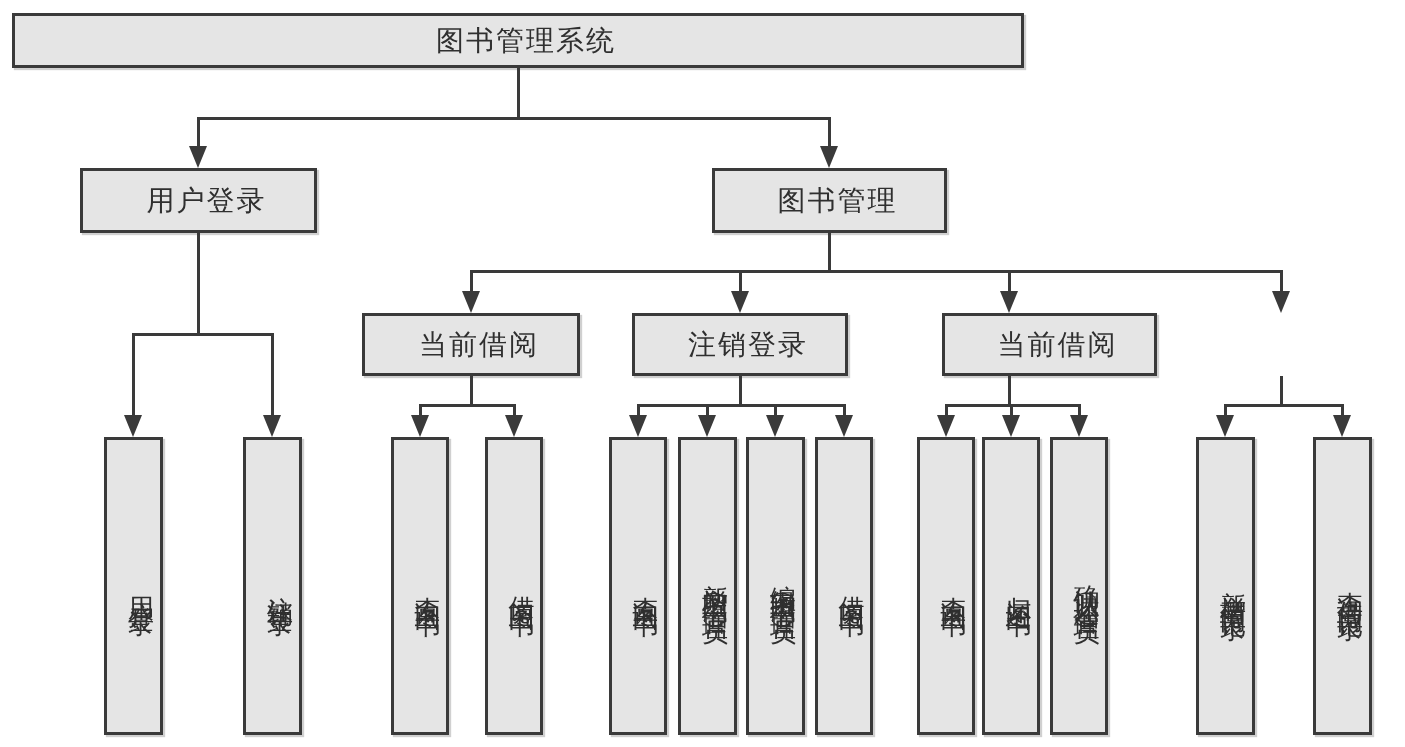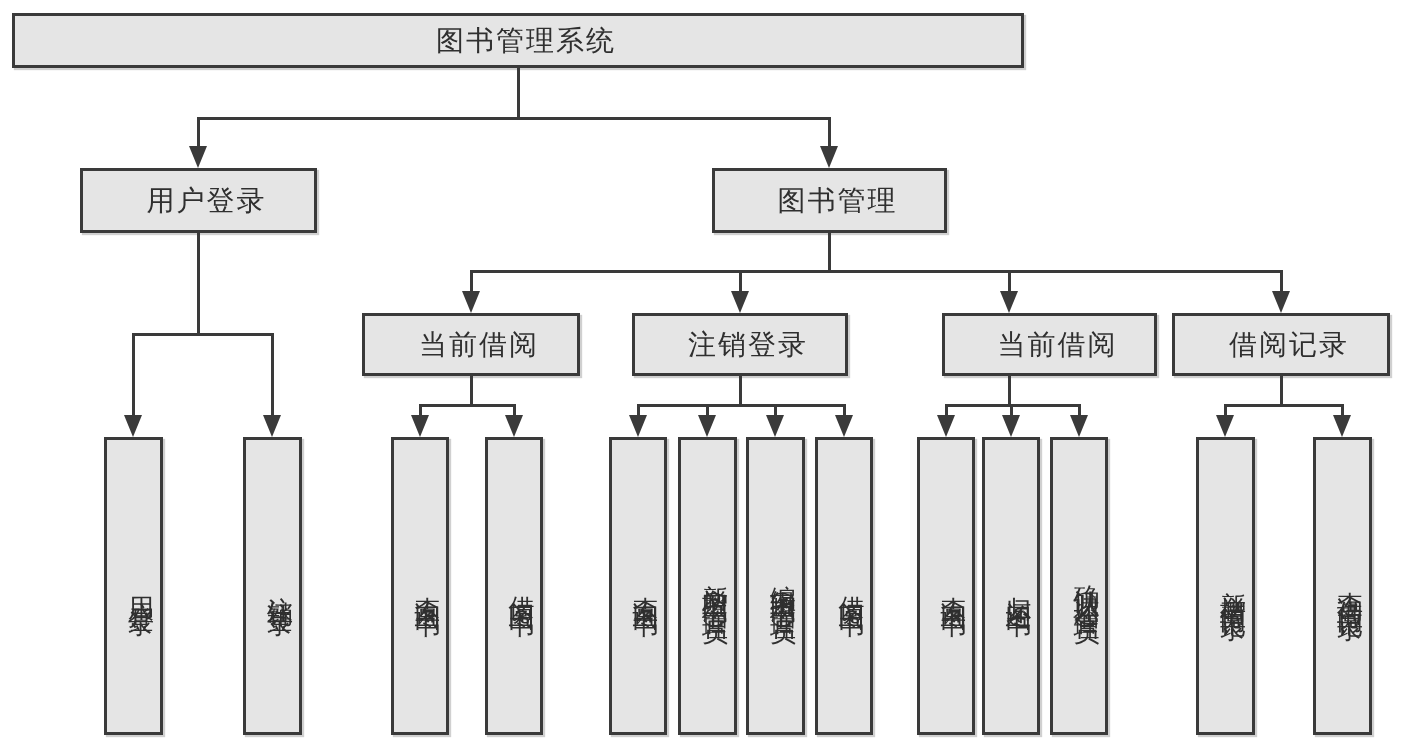--- a/index.html
+++ b/index.html
@@ -92,21 +92,20 @@
   <div class="vline" style="left:739px;top:270px;height:23px"></div>
   <div class="arrow" style="left:731px;top:291px"></div>
   <div class="vline" style="left:1008px;top:270px;height:23px"></div>
   <div class="arrow" style="left:1000px;top:291px"></div>
   <div class="vline" style="left:1280px;top:270px;height:23px"></div>
   <div class="arrow" style="left:1272px;top:291px"></div>
 
   <div class="box hnode" style="left:362px;top:313px;width:218px;height:63px">当前借阅</div>
   <div class="box hnode" style="left:632px;top:313px;width:216px;height:63px">注销登录</div>
   <div class="box hnode" style="left:942px;top:313px;width:215px;height:63px">当前借阅</div>
-  <div class="box hnode" style="left:1172px;top:313px;width:218px;height:63px">借阅记录</div>
 
   <div class="vline" style="left:470px;top:376px;height:31px"></div>
   <div class="hline" style="left:419px;top:404px;width:97px"></div>
   <div class="vline" style="left:419px;top:404px;height:14px"></div>
   <div class="arrow" style="left:411px;top:415px"></div>
   <div class="vline" style="left:513px;top:404px;height:14px"></div>
   <div class="arrow" style="left:505px;top:415px"></div>
 
   <div class="vline" style="left:739px;top:376px;height:31px"></div>
   <div class="hline" style="left:637px;top:404px;width:209px"></div>

